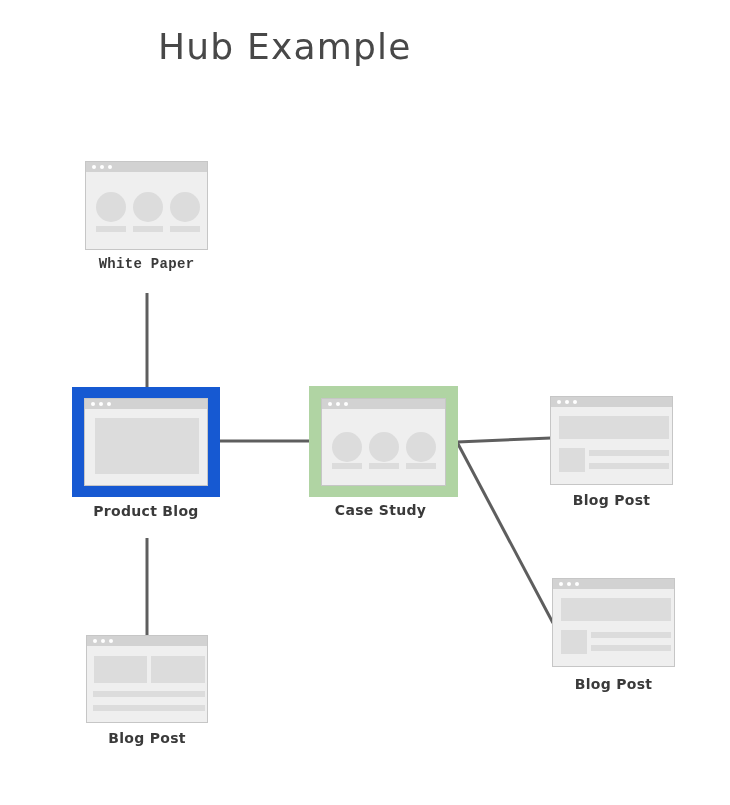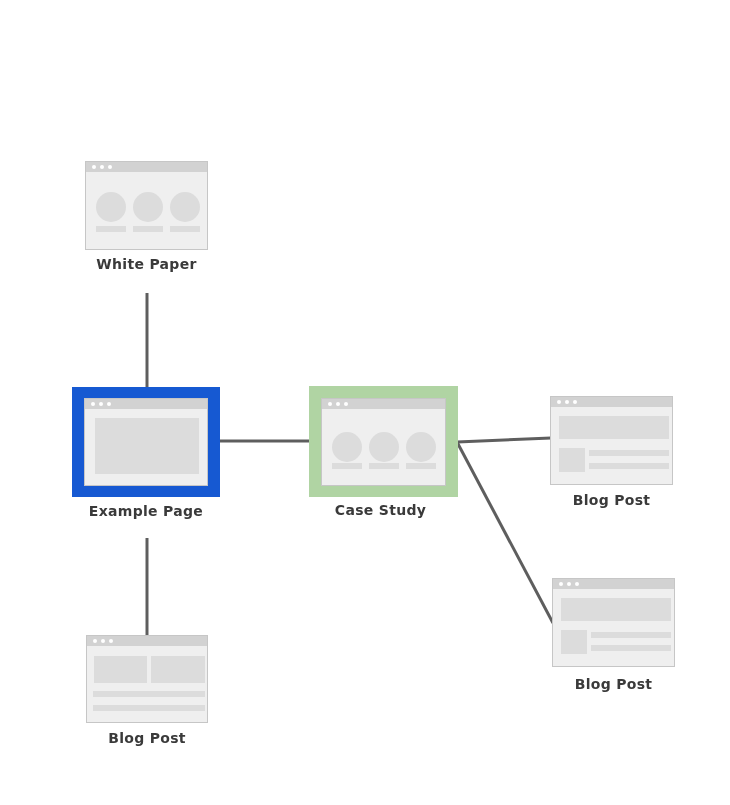--- a/index.html
+++ b/index.html
@@ -54,32 +54,33 @@
   .tbar1{ left:38px; top:53px; width:80px; height:6px; }
   .tbar2{ left:38px; top:66px; width:80px; height:6px; }
   .g-rect1{ left:7px;  top:20px; width:53px; height:27px; }
   .g-rect2{ left:64px; top:20px; width:54px; height:27px; }
   .g-bar1 { left:6px;  top:55px; width:112px; height:6px; }
   .g-bar2 { left:6px;  top:69px; width:112px; height:6px; }
   .label{
     position:absolute; text-align:center; font-weight:bold; font-size:14px;
     letter-spacing:0.3px; color:var(--label); white-space:nowrap;
   }
-  .lbl-wp { left:85px;  top:256px; width:123px; }
+  .lbl-wp { left:85px;  top:256px; width:123px;font-family:Liberation Mono, monospace; }
   .lbl-pp { left:72px;  top:503px; width:148px; }
   .lbl-cs { left:306px; top:502px; width:149px; }
   .lbl-btr{ left:550px; top:492px; width:123px; }
   .lbl-bbr{ left:552px; top:676px; width:123px; }
   .lbl-bbl{ left:86px;  top:730px; width:122px; }
 </style>
 </head>
 <body>
 
 <div class="canvas">
 
+  <div class="page-title">Hub Example</div>
 
   <svg class="edges" viewBox="0 0 730 805" xmlns="http://www.w3.org/2000/svg">
     <line x1="147" y1="293" x2="147" y2="388" stroke="#5e5e5e" stroke-width="3"></line>
     <line x1="220" y1="441" x2="310" y2="441" stroke="#5e5e5e" stroke-width="3"></line>
     <line x1="457" y1="442" x2="551" y2="438" stroke="#5e5e5e" stroke-width="3"></line>
     <line x1="457" y1="442" x2="553" y2="623" stroke="#5e5e5e" stroke-width="3"></line>
     <line x1="147" y1="538" x2="147" y2="636" stroke="#5e5e5e" stroke-width="3"></line>
   </svg>
 
   <div>
@@ -102,21 +103,21 @@
   <div>
     <div class="frame frame-pp"></div>
     <div class="browser win-pp">
       <div class="titlebar">
         <span class="dot"></span>
         <span class="dot"></span>
         <span class="dot"></span>
       </div>
       <span class="shape hero-rect"></span>
     </div>
-    <div class="label lbl-pp">Example Page</div>
+    <div class="label lbl-pp">Product Blog</div>
   </div>
 
   <div>
     <div class="frame frame-cs"></div>
     <div class="browser win-cs">
       <div class="titlebar">
         <span class="dot"></span>
         <span class="dot"></span>
         <span class="dot"></span>
       </div>

